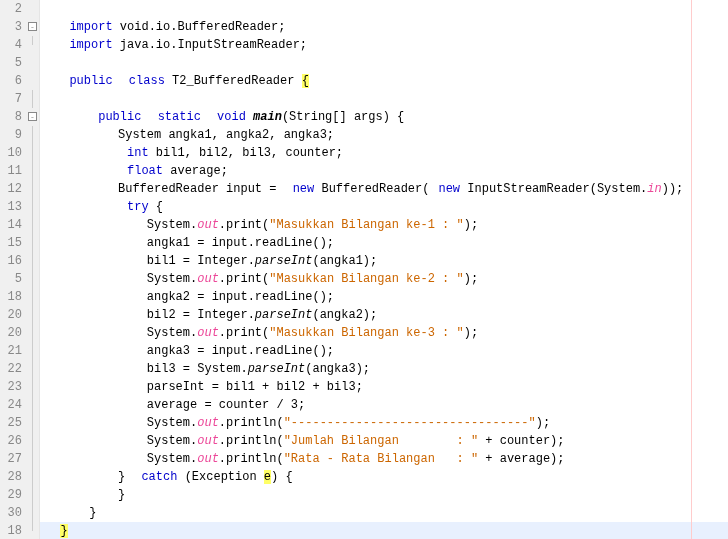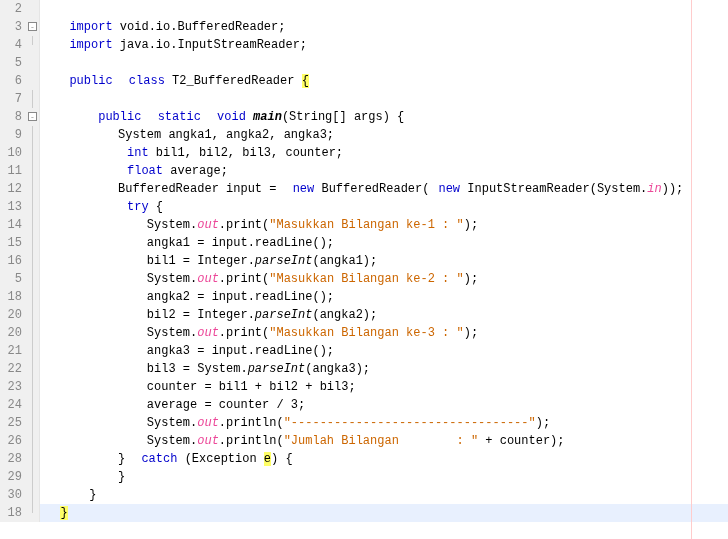--- a/index.html
+++ b/index.html
@@ -223,21 +223,21 @@
         <div class="fold-cell">
           <div class="fold-line"></div>
         </div>
         <div class="code-cell"><span>              bil3 = System.</span><span class="smtd">parseInt</span><span>(angka3);</span></div>
       </div>
       <div class="line-row">
         <div class="line-num">23</div>
         <div class="fold-cell">
           <div class="fold-line"></div>
         </div>
-        <div class="code-cell"><span>              counter = bil1 + bil2 + bil3;</span></div>
+        <div class="code-cell"><span>              parseInt = bil1 + bil2 + bil3;</span></div>
       </div>
       <div class="line-row">
         <div class="line-num">24</div>
         <div class="fold-cell">
           <div class="fold-line"></div>
         </div>
         <div class="code-cell"><span>              average = counter / 3;</span></div>
       </div>
       <div class="line-row">
         <div class="line-num">25</div>
@@ -245,20 +245,27 @@
           <div class="fold-line"></div>
         </div>
         <div class="code-cell"><span>              System.</span><span class="fld">out</span><span>.println(</span><span class="str">"---------------------------------"</span><span>);</span></div>
       </div>
       <div class="line-row">
         <div class="line-num">26</div>
         <div class="fold-cell">
           <div class="fold-line"></div>
         </div>
         <div class="code-cell"><span>              System.</span><span class="fld">out</span><span>.println(</span><span class="str">"Jumlah Bilangan        : "</span><span> + counter);</span></div>
+      </div>
+      <div class="line-row">
+        <div class="line-num">27</div>
+        <div class="fold-cell">
+          <div class="fold-line"></div>
+        </div>
+        <div class="code-cell"><span>              System.</span><span class="fld">out</span><span>.println(</span><span class="str">"Rata - Rata Bilangan   : "</span><span> + average);</span></div>
       </div>
       <div class="line-row">
         <div class="line-num">28</div>
         <div class="fold-cell">
           <div class="fold-line"></div>
         </div>
         <div class="code-cell"><span>          } </span><span class="kw">catch</span><span> (Exception </span><span class="hl">e</span><span>) {</span></div>
       </div>
       <div class="line-row">
         <div class="line-num">29</div>

